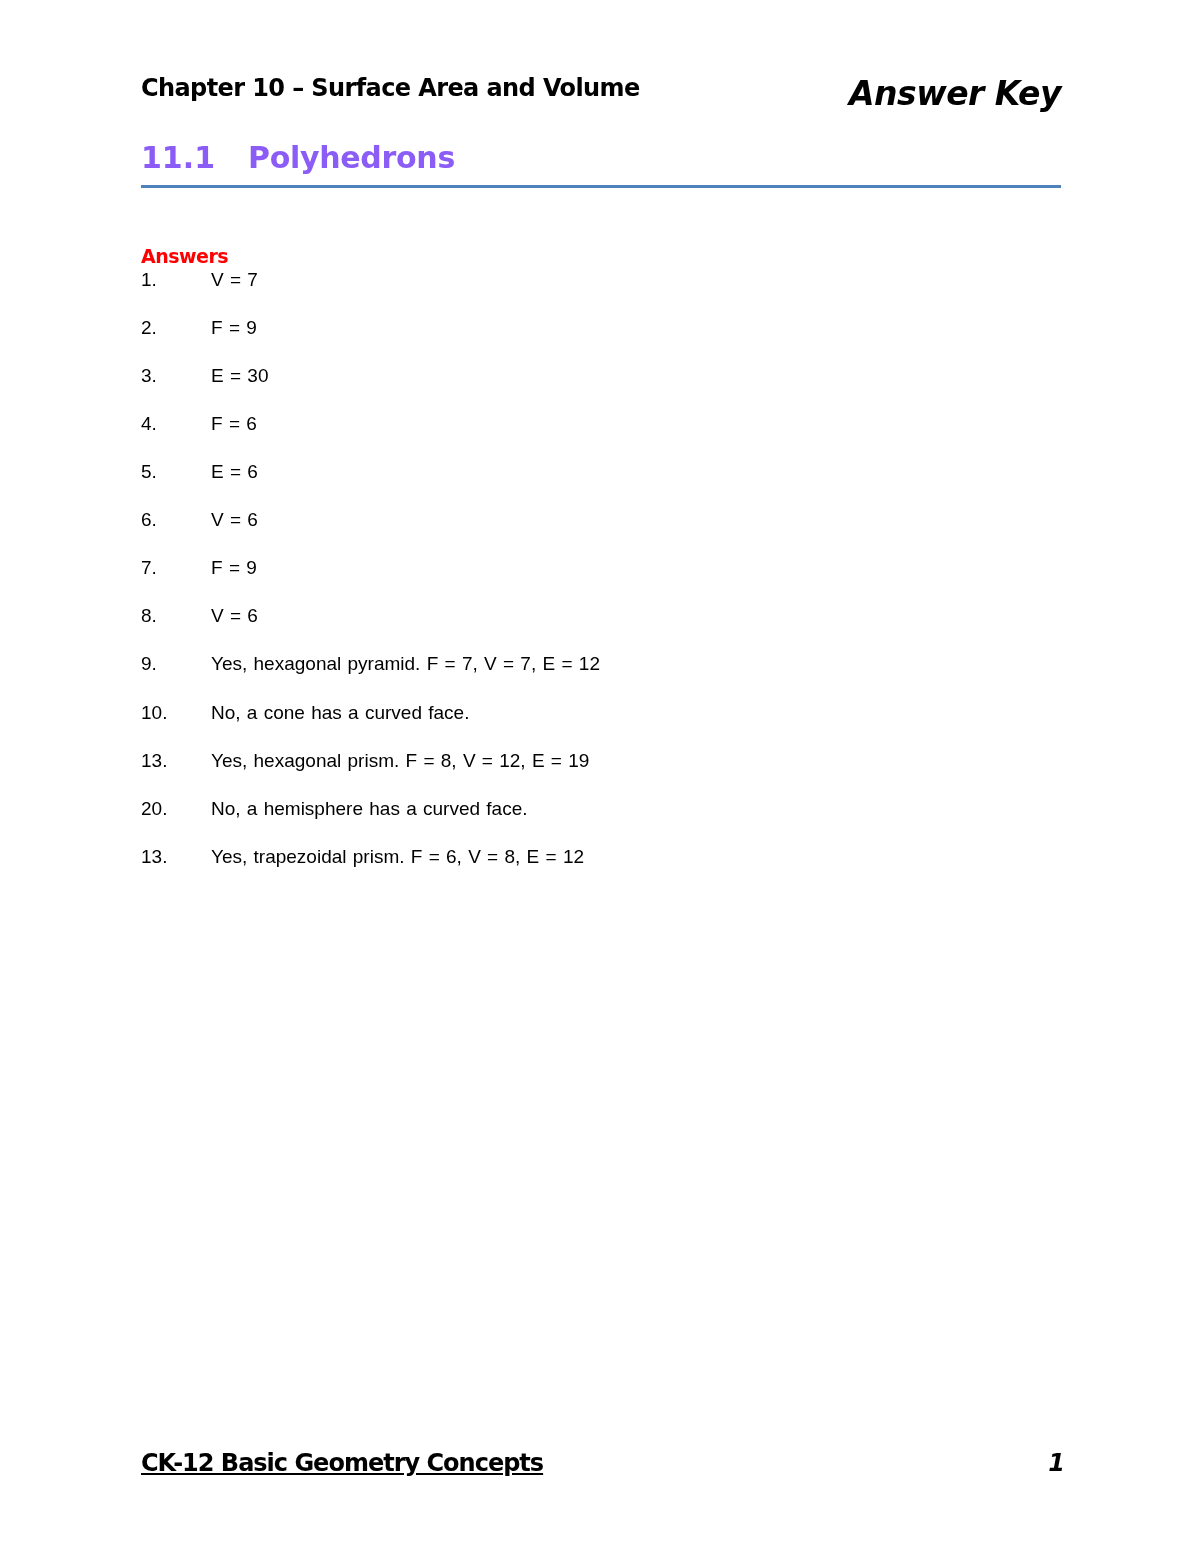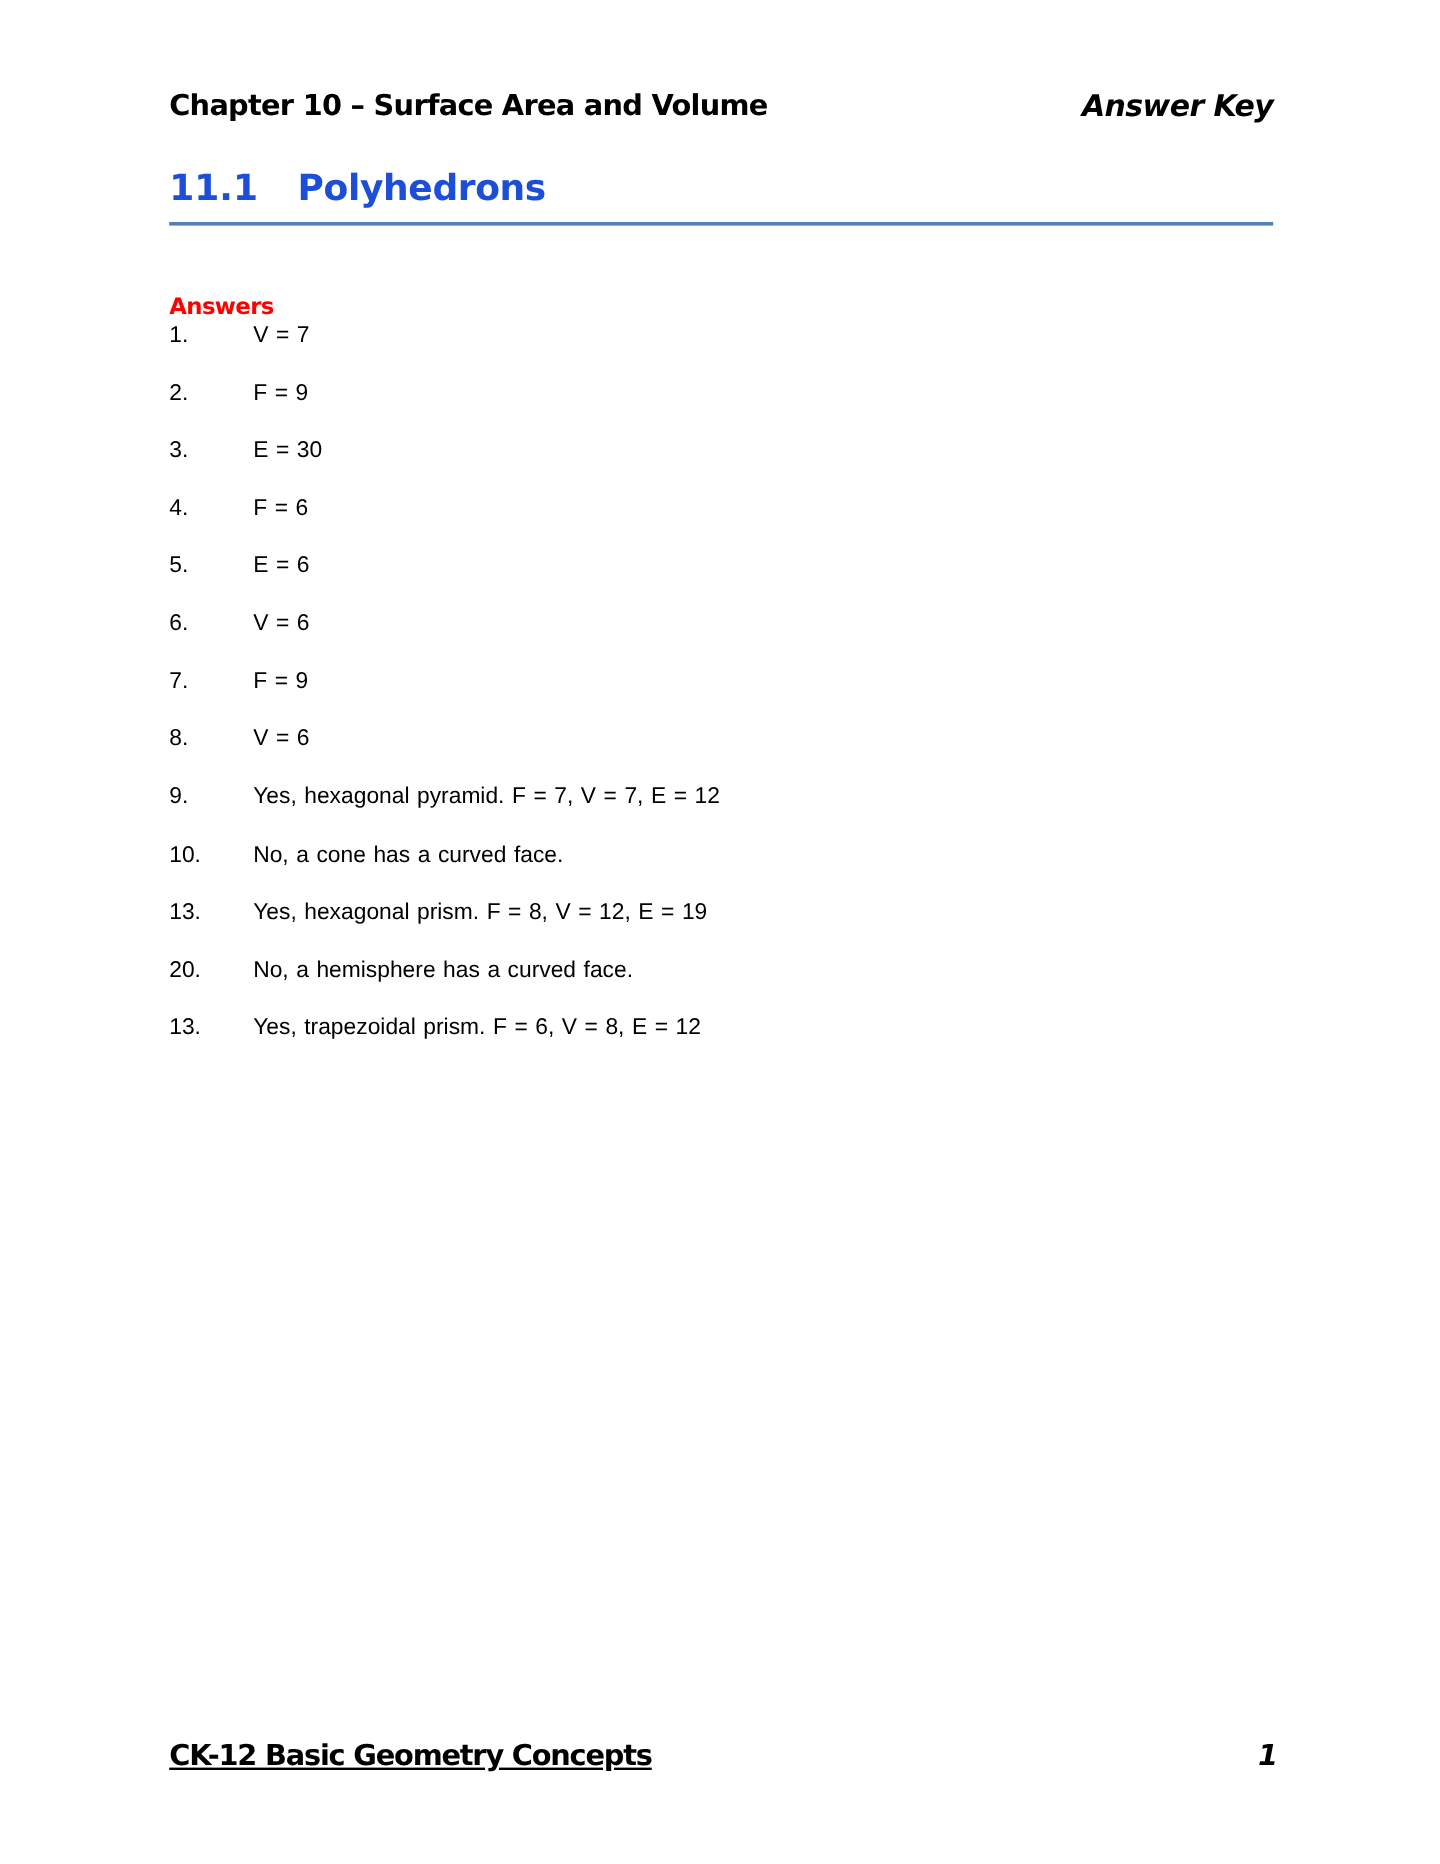--- a/index.html
+++ b/index.html
@@ -33,35 +33,35 @@
       color: #000;
       white-space: nowrap;
     }
     .answer-key {
       position: absolute;
       right: 0;
       top: 0;
       font-family: "DejaVu Sans", sans-serif;
       font-weight: bold;
       font-style: italic;
-      font-size: 25px;
+      font-size: 33px;
       letter-spacing: -0.5px;
       color: #000;
       white-space: nowrap;
     }
     .section-heading {
       position: absolute;
       left: 141px;
       top: 140px;
       width: 920px;
       height: 42px;
       font-family: "DejaVu Sans", sans-serif;
       font-weight: bold;
       font-size: 30px;
-      color: #1d4ed8;
+      color: #8b5cf6;
       white-space: nowrap;
     }
     .section-number {
       position: absolute;
       left: 0;
       top: 0;
     }
     .section-title {
       position: absolute;
       left: 107px;

